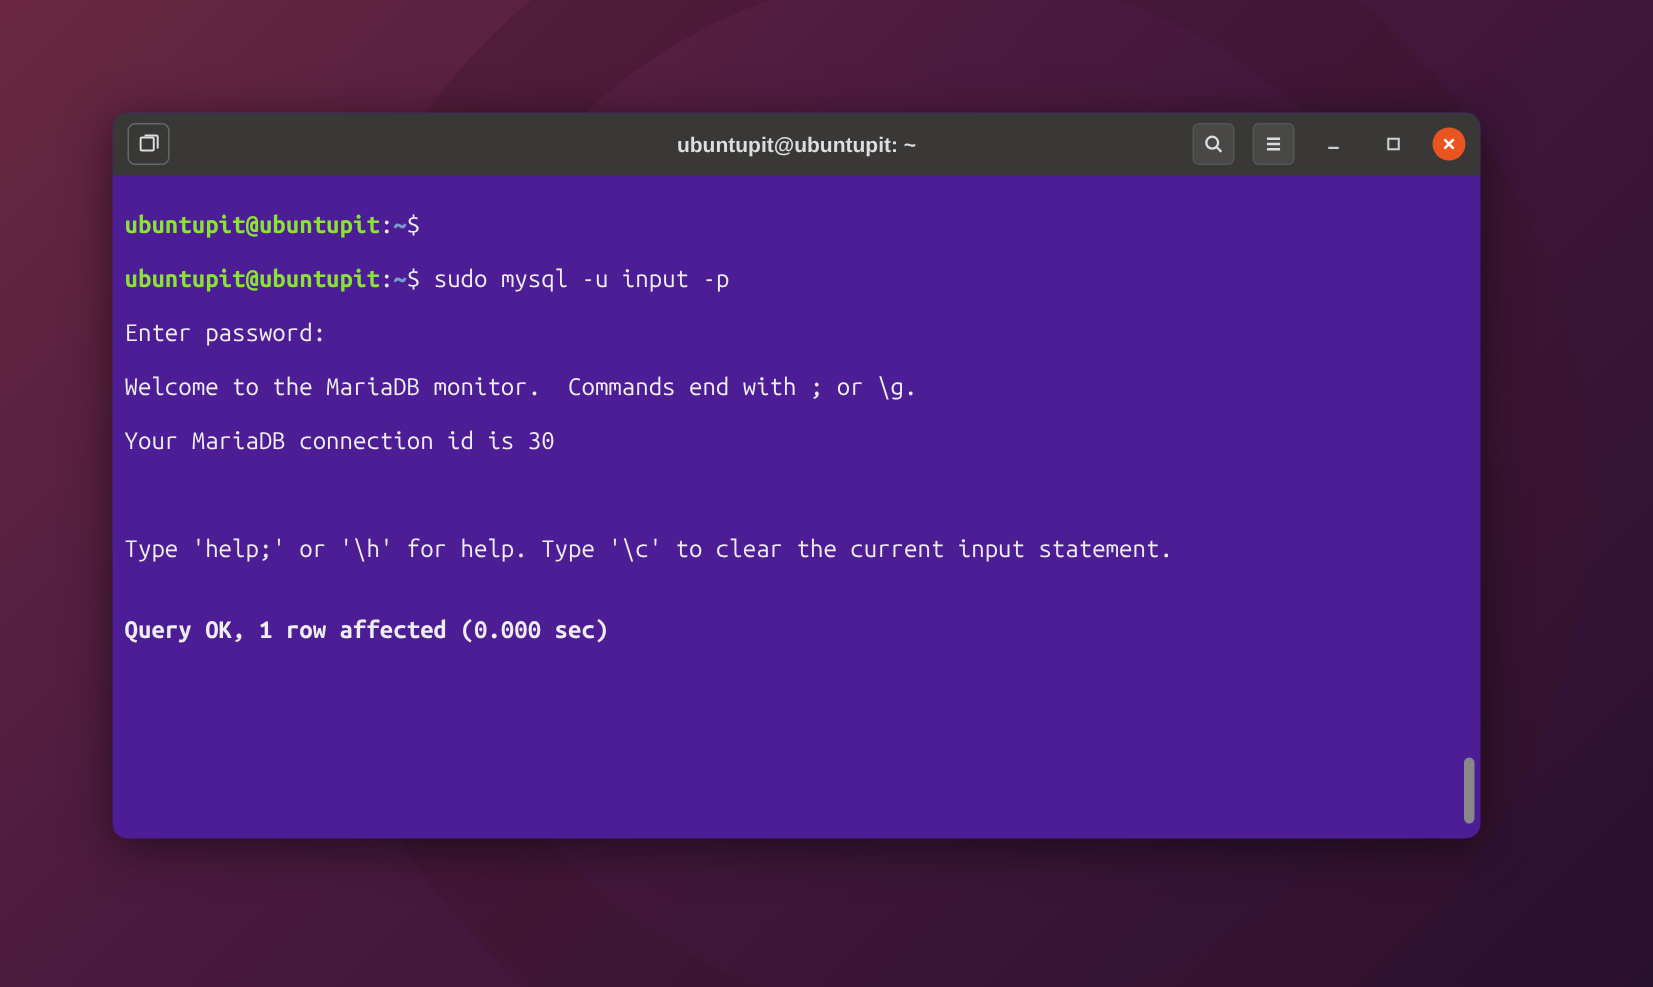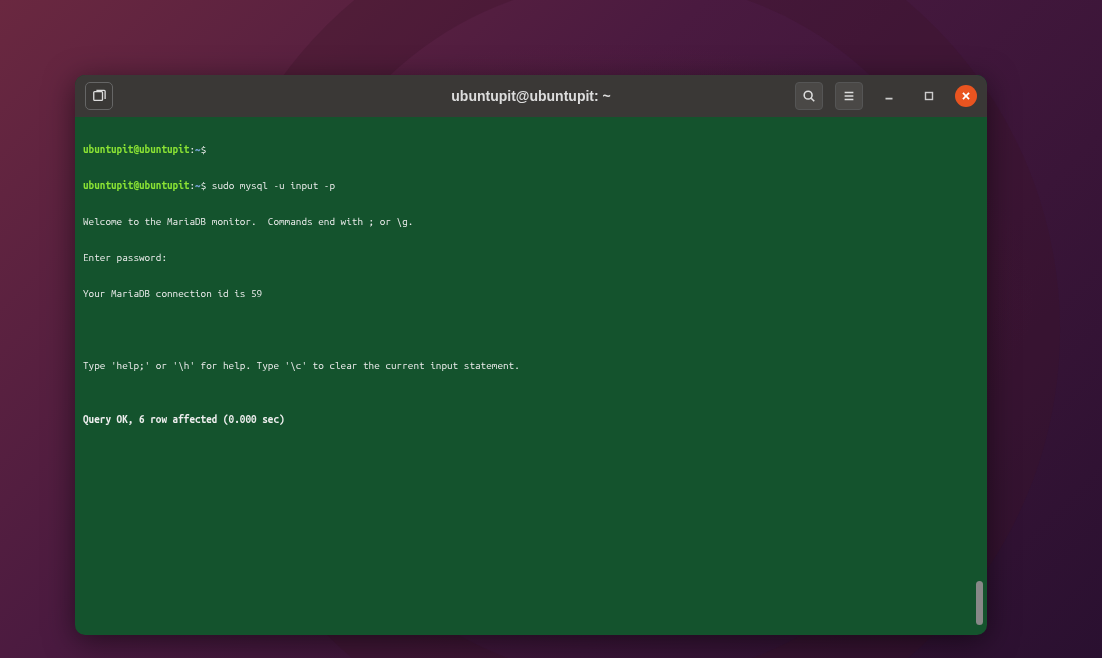--- a/index.html
+++ b/index.html
@@ -23,22 +23,22 @@
       position: absolute;
       top: -100px; left: 200px;
       width: 700px; height: 700px;
       border: 80px solid rgba(60,20,40,0.3);
       border-radius: 50%;
       transform: rotate(30deg);
     }
     .terminal-window {
       position: absolute;
       left: 75px; top: 75px;
-      width: 912px; height: 560px;
-      background: #14532d;
+      width: 912px; height: 484px;
+      background: #4c1d95;
       border-radius: 10px;
       box-shadow: 0 6px 30px rgba(0,0,0,0.5);
       overflow: hidden;
       z-index: 10;
       display: flex;
       flex-direction: column;
     }
     .titlebar {
       height: 42px;
       background: #3a3836;
@@ -83,21 +83,21 @@
     }
     .tb-btn.win {
       background: transparent;
       color: #ccc;
     }
     .tb-btn svg { width: 14px; height: 14px; }
     .terminal-body {
       flex: 1;
       padding: 6px 8px 8px 8px;
       font-family: "Ubuntu Mono", "DejaVu Sans Mono", "Consolas", monospace;
-      font-size: 10px;
+      font-size: 16px;
       line-height: 18px;
       color: #eee;
       white-space: pre;
       overflow: hidden;
       position: relative;
       border-radius: 19px;
     }
     .term-line { white-space: pre-wrap; word-break: break-all; }
     .prompt-user { color: #8ae234; font-weight: bold; }
     .prompt-colon { color: #eee; }
@@ -156,28 +156,28 @@
           <line x1="4.5" y1="4.5" x2="11.5" y2="11.5"></line>
             <line x1="11.5" y1="4.5" x2="4.5" y2="11.5"></line>
         </svg>
       </div>
     </div>
   </div>
 
   <div class="terminal-body">
 <div class="term-line"><span class="prompt-user">ubuntupit@ubuntupit</span><span class="prompt-colon">:</span><span class="prompt-path">~</span><span>$</span> <span></span></div>
 <div class="term-line"><span class="prompt-user">ubuntupit@ubuntupit</span><span class="prompt-colon">:</span><span class="prompt-path">~</span><span>$</span> <span>sudo mysql -u input -p</span></div>
+<div class="term-line">Enter password:</div>
 <div class="term-line">Welcome to the MariaDB monitor.  Commands end with ; or \g.</div>
-<div class="term-line">Enter password:</div>
-<div class="term-line">Your MariaDB connection id is 59</div>
+<div class="term-line">Your MariaDB connection id is 30</div>
 <div class="term-line"></div>
 <div class="term-line"></div>
 <div class="term-line">Type 'help;' or '\h' for help. Type '\c' to clear the current input statement.</div>
 <div class="term-line"></div>
-<div class="term-line bold">Query OK, 6 row affected (0.000 sec)</div>
+<div class="term-line bold">Query OK, 1 row affected (0.000 sec)</div>
 <div class="term-line"></div>
 
 
 <div class="term-line"></div>
 
 
 <div class="term-line"></div>
 
 
 

